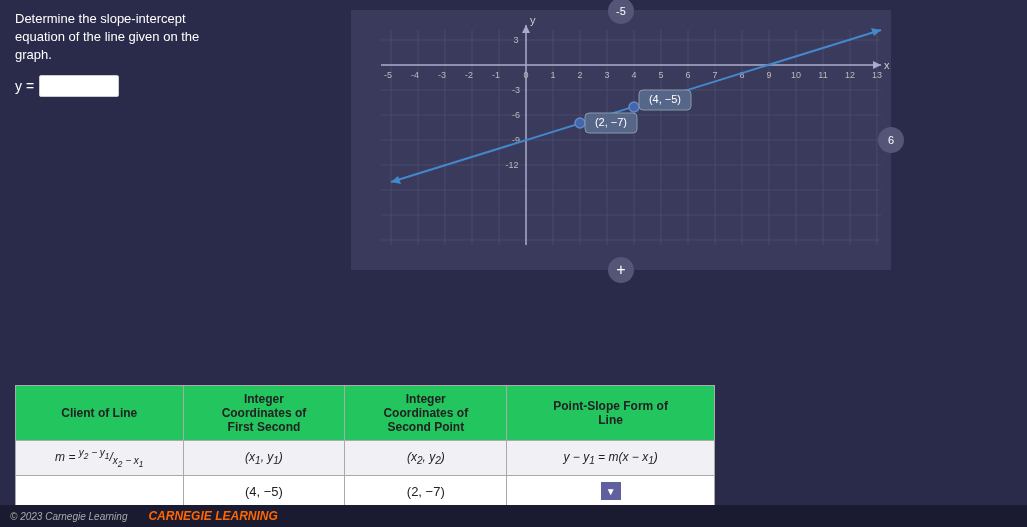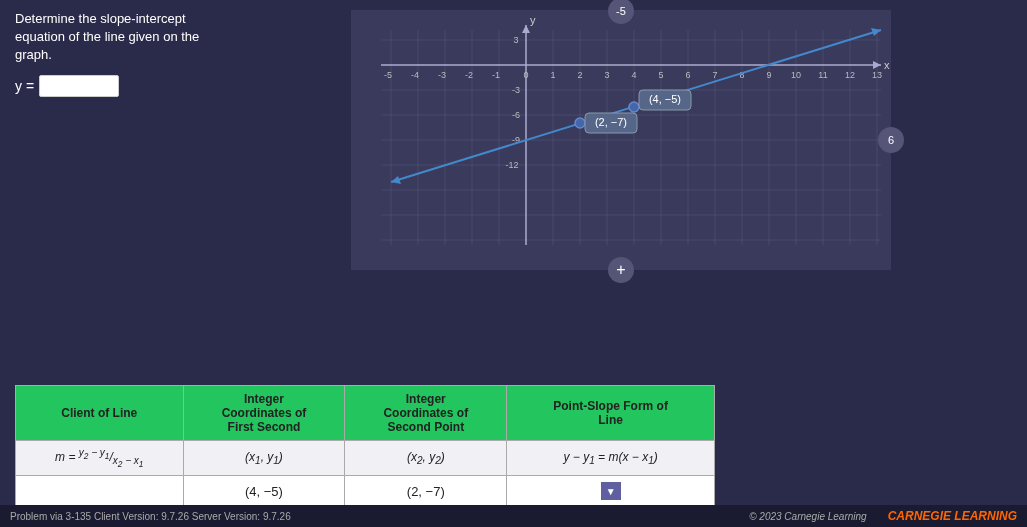--- a/index.html
+++ b/index.html
@@ -384,19 +384,18 @@
             <div class="dropdown-cell">
               <button class="dropdown-btn"></button>
             </div>
           </td>
         </tr>
       </tbody>
     </table>
   </div>
 
   <div class="footer-bar">
-    <span class="footer-left">Problem via 3-135  Client Version: 9.7.26  Server Version: 9.7.26</span>
     <div class="footer-right">
       <span>© 2023 Carnegie Learning</span>
       <span class="carnegie-logo">CARNEGIE LEARNING</span>
     </div>
   </div>
 </div>
 
 </body></html>

